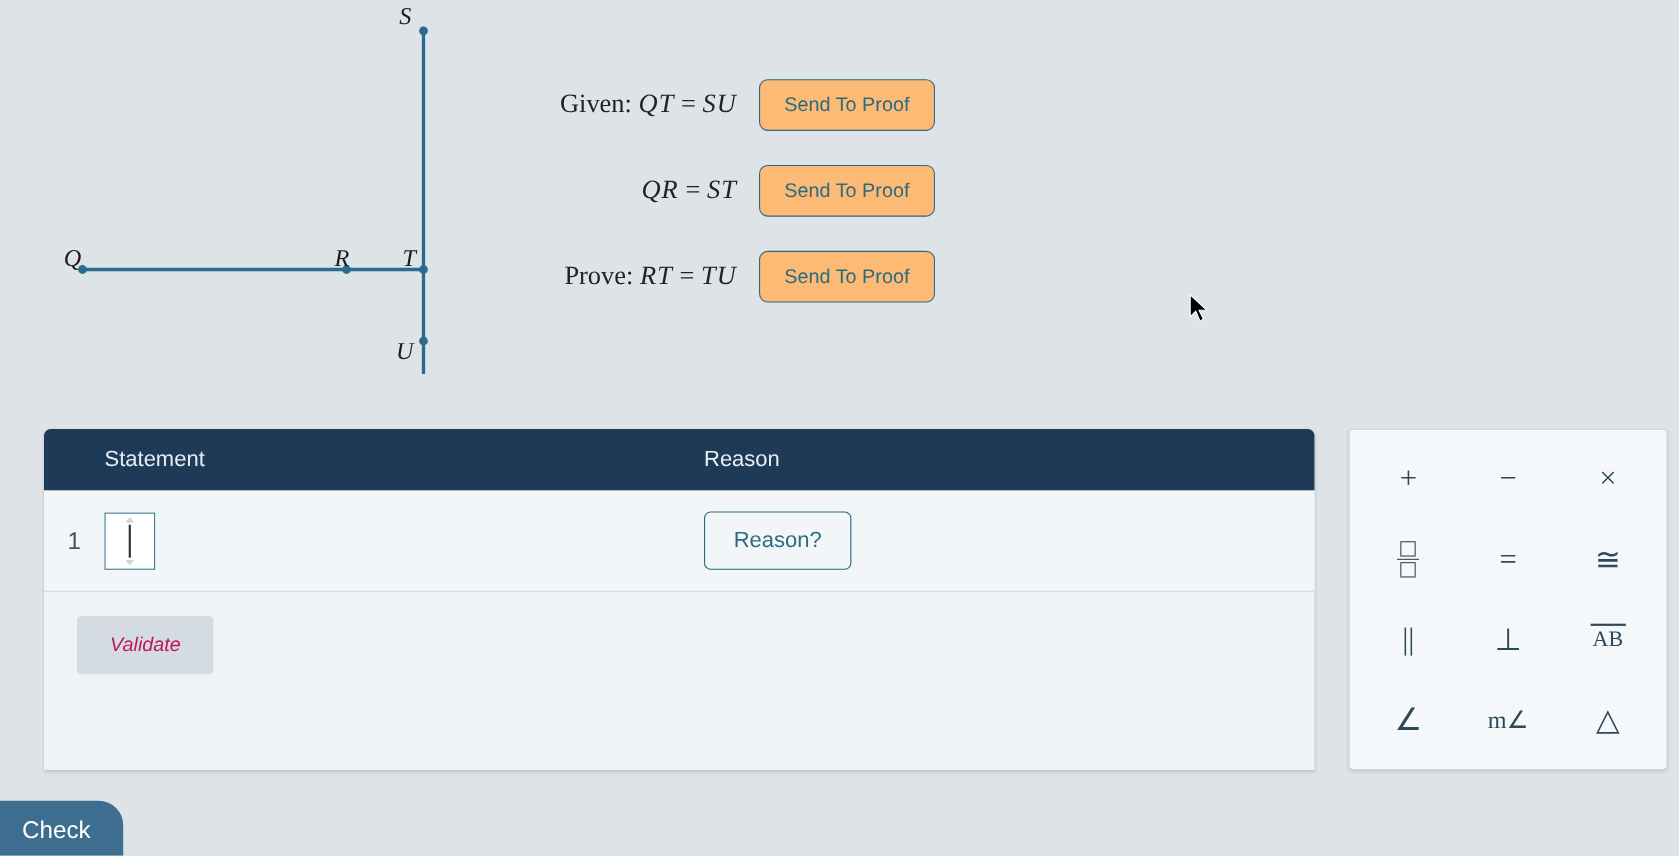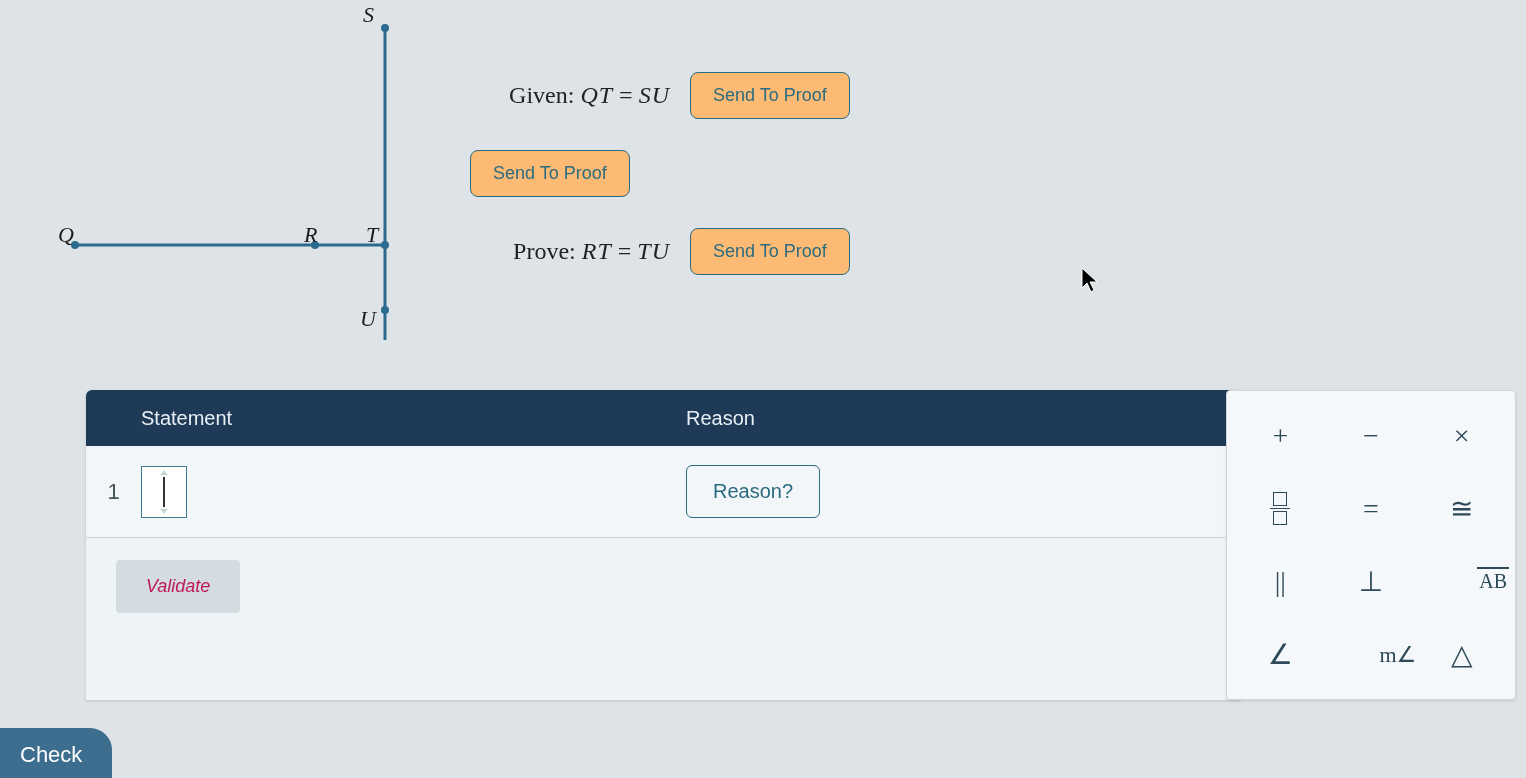--- a/index.html
+++ b/index.html
@@ -63,21 +63,20 @@
   }
   .proof-panel {
     position: absolute;
     left: 40px;
     top: 390px;
     width: 1155px;
     background: #eef3f5;
     border-radius: 6px 6px 0 0;
     box-shadow: 0 1px 3px rgba(0,0,0,0.15);
     height: 310px;
-    margin-left: 46px;
   }
   .proof-header {
     background: #1e3a57;
     color: #e8eff4;
     display: flex;
     height: 56px;
     align-items: center;
     font-size: 20px;
     border-radius: 6px 6px 0 0;
   }
@@ -170,21 +169,21 @@
     font-size: 28px;
     color: #2e4a58;
     cursor: pointer;
     width: 100%;
     height: 100%;
     display: flex;
     align-items: center;
     justify-content: center;
     font-family: 'Times New Roman', serif;
   }
-  .sym.small { font-size: 22px; justify-content: flex-end; }
+  .sym.small { font-size: 22px; }
   .frac {
     display: inline-flex; flex-direction: column; align-items: center;
     font-size: 14px; line-height: 1;
   }
   .frac .n, .frac .d {
     border: 1.5px solid #2e4a58; width: 14px; height: 14px;
   }
   .frac .bar { width: 20px; height: 1.5px; background: #2e4a58; margin: 2px 0; }
   .overline-ab {
     position: relative; font-style: normal; font-size: 20px;
@@ -237,20 +236,23 @@
   </div>
 
   <div class="statements-block">
     <div class="stmt-row">
       <div class="stmt-text">
         <span class="lbl">Given: </span><span class="mi">QT</span> = <span class="mi">SU</span>
       </div>
       <button class="send-btn">Send To Proof</button>
     </div>
     <div class="stmt-row">
+      <div class="stmt-text">
+        <span class="mi">QR</span> = <span class="mi">ST</span>
+      </div>
       <button class="send-btn">Send To Proof</button>
     </div>
     <div class="stmt-row">
       <div class="stmt-text">
         <span class="lbl">Prove: </span><span class="mi">RT</span> = <span class="mi">TU</span>
       </div>
       <button class="send-btn">Send To Proof</button>
     </div>
   </div>
 

